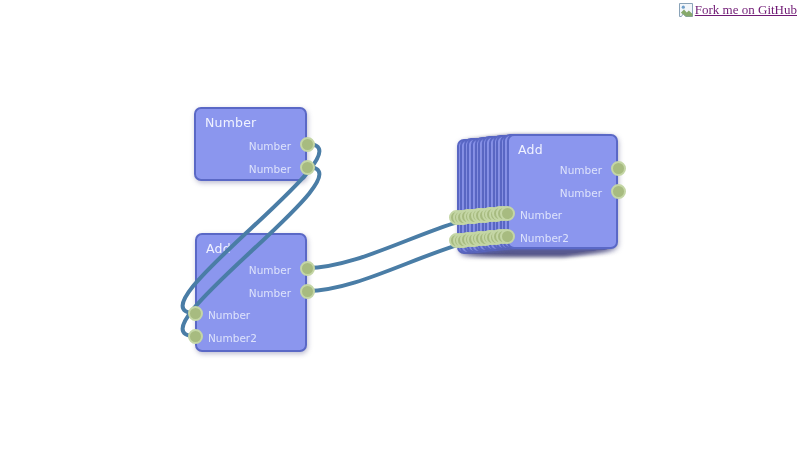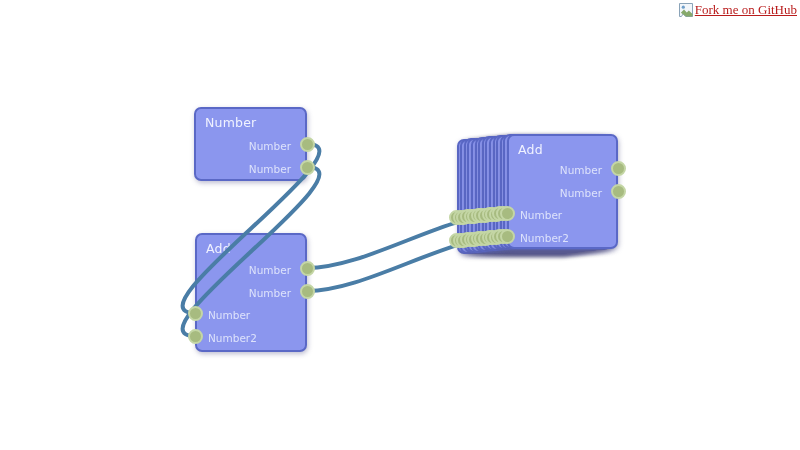--- a/index.html
+++ b/index.html
@@ -27,21 +27,21 @@
   #wires{position:absolute;left:0;top:0;z-index:2;pointer-events:none;}
   #wires path{pointer-events:stroke;}
   .endpoint{
     position:absolute;width:11px;height:11px;border-radius:50%;
     background:#a7bb80;border:2px solid #c4d6a5;
     z-index:3;box-sizing:content-box;
   }
   .ribbon{
     position:absolute;top:2px;right:3px;z-index:5;
     font-family:"Liberation Serif","DejaVu Serif",serif;
-    font-size:13px;color:#b91c1c;text-decoration:underline;
+    font-size:13px;color:#701a75;text-decoration:underline;
     display:flex;align-items:center;gap:2px;cursor:pointer;
   }
   .broken-img{display:inline-block;width:14px;height:14px;line-height:0;}
 </style>
 </head>
 <body>
 
 <a class="ribbon">
   <span class="broken-img">
     <svg width="14" height="14" viewBox="0 0 14 14">

